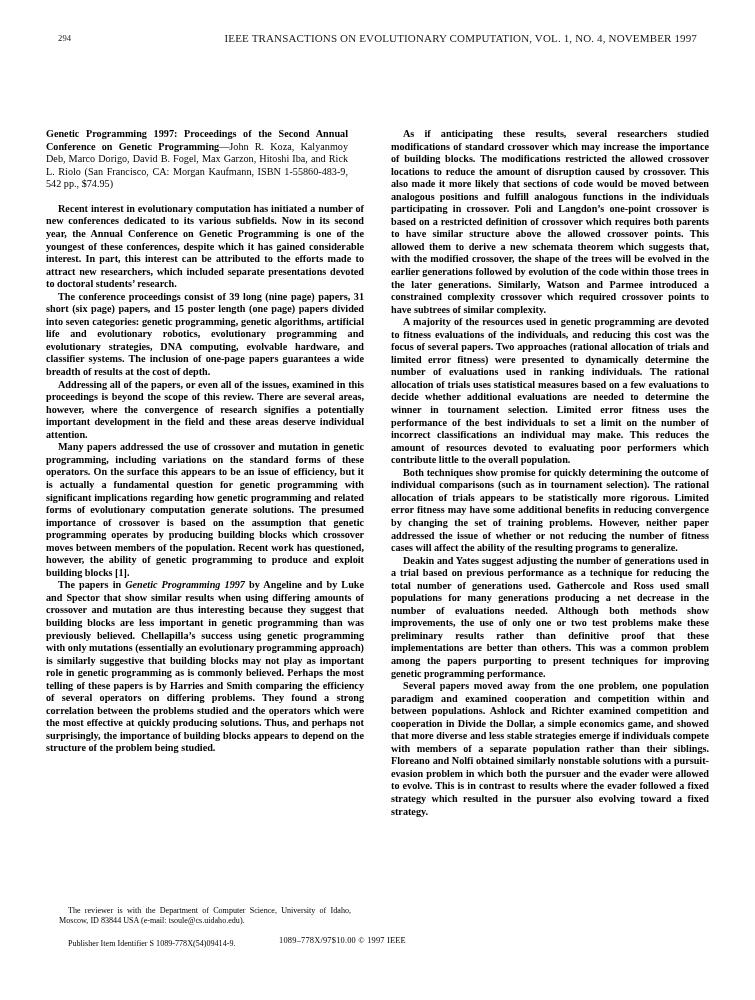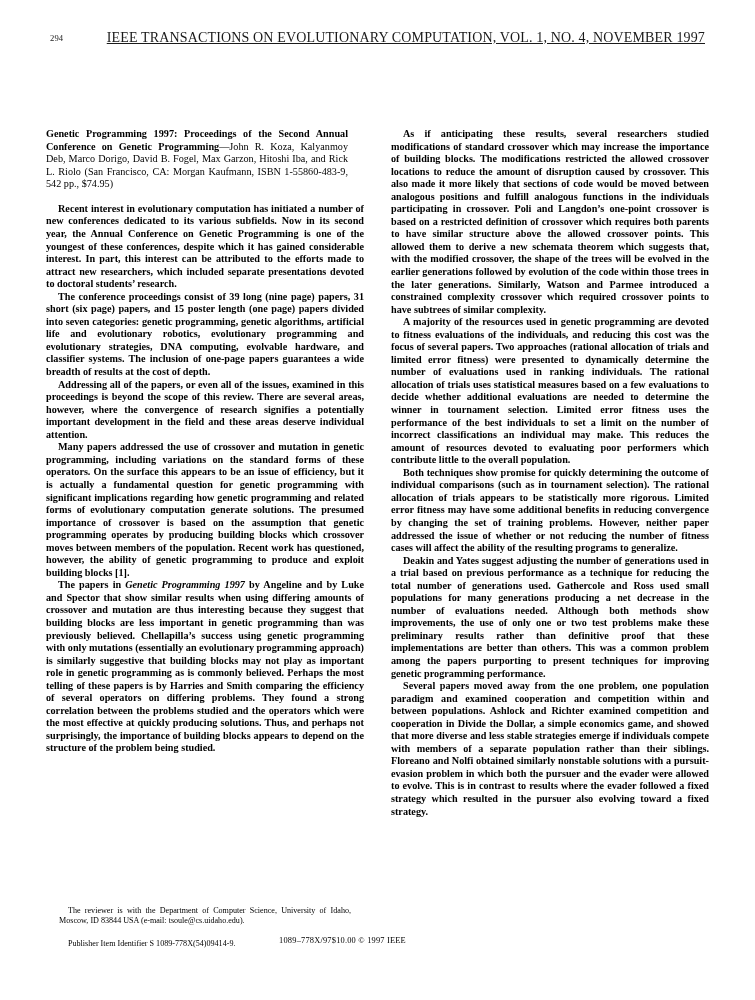--- a/index.html
+++ b/index.html
@@ -30,33 +30,32 @@
     left: 46px;
     top: 32px;
     width: 663px;
     height: 12px;
     font-size: 8.3px;
     line-height: 12px;
     color: #1a1a1a;
   }
   .runhead .folio {
     position: absolute;
-    left: 4px;
+    left: 12px;
     top: 0;
     font-size: 8.6px;
     letter-spacing: 0.1px;
   }
   .runhead .journal {
     position: absolute;
-    right: 4px;
+    right: 12px;
     top: 0;
-    font-size: 14px;
+    font-size: 11px;
     letter-spacing: 0.15px;
     white-space: nowrap;
-    text-decoration: underline;
   }
 
   
   .section-title-wrap {
     position: absolute;
     left: 46px;
     top: 62px;
     width: 663px;
     height: 36px;
   }

